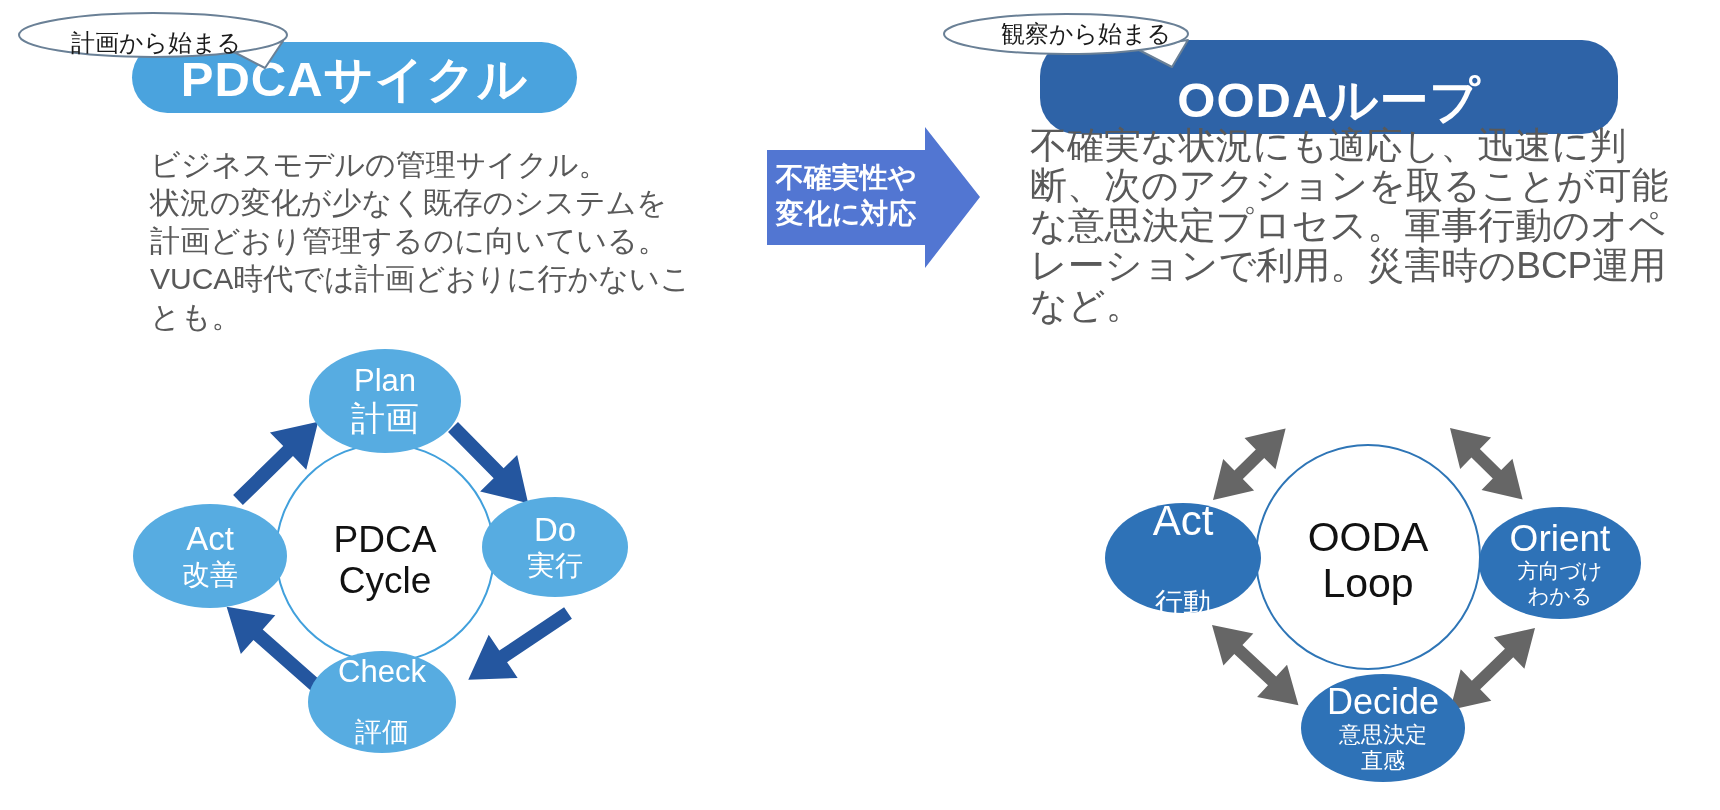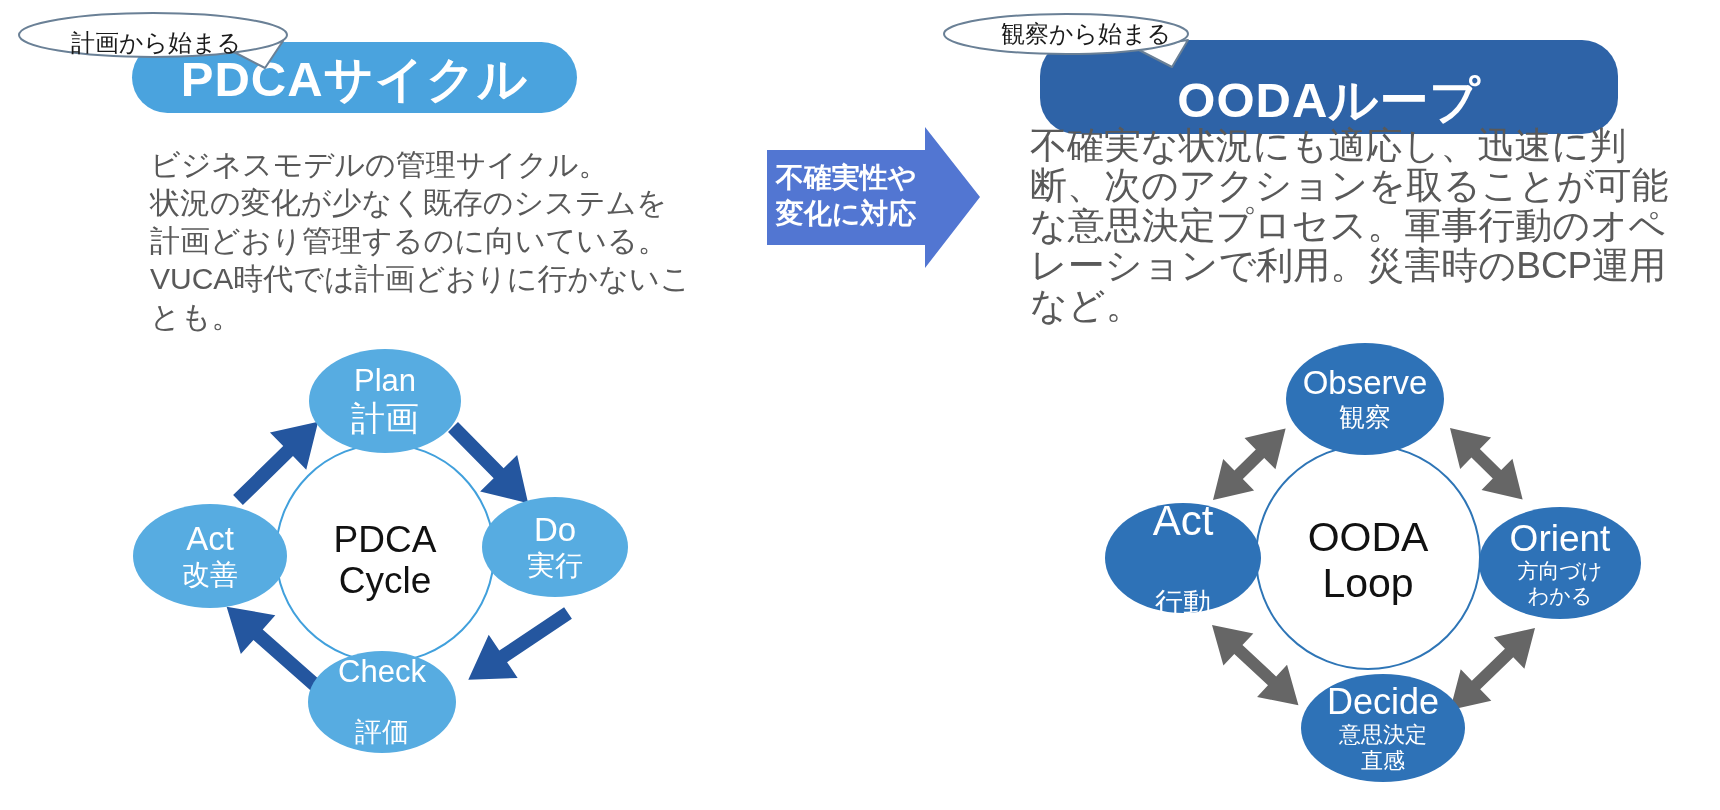--- a/index.html
+++ b/index.html
@@ -94,24 +94,20 @@
     <div class="en" style="font-size:31px;">Check</div>
     <div class="jp" style="font-size:27px;">評価</div>
   </div>
   <div class="abs node node-light" style="left:133px;top:504px;width:154px;height:104px;">
     <div class="en" style="font-size:33px;">Act</div>
     <div class="jp" style="font-size:28px;">改善</div>
   </div>
   <div class="abs center-label" style="left:295px;top:515px;width:180px;height:90px;font-size:37px;">PDCA
 Cycle</div>
 
-  <div class="abs node node-dark" style="left:1286px;top:343px;width:158px;height:112px;">
-    <div class="en" style="font-size:33px;">Observe</div>
-    <div class="jp" style="font-size:26px;">観察</div>
-  </div>
   <div class="abs node node-dark" style="left:1479px;top:507px;width:162px;height:112px;align-items:center;">
     <div class="en" style="font-size:37px;">Orient</div>
     <div class="jp" style="font-size:21px;">方向づけ
 わかる</div>
   </div>
   <div class="abs node node-dark" style="left:1301px;top:674px;width:164px;height:108px;">
     <div class="en" style="font-size:36px;">Decide</div>
     <div class="jp" style="font-size:22px;">意思決定
 直感</div>
   </div>

